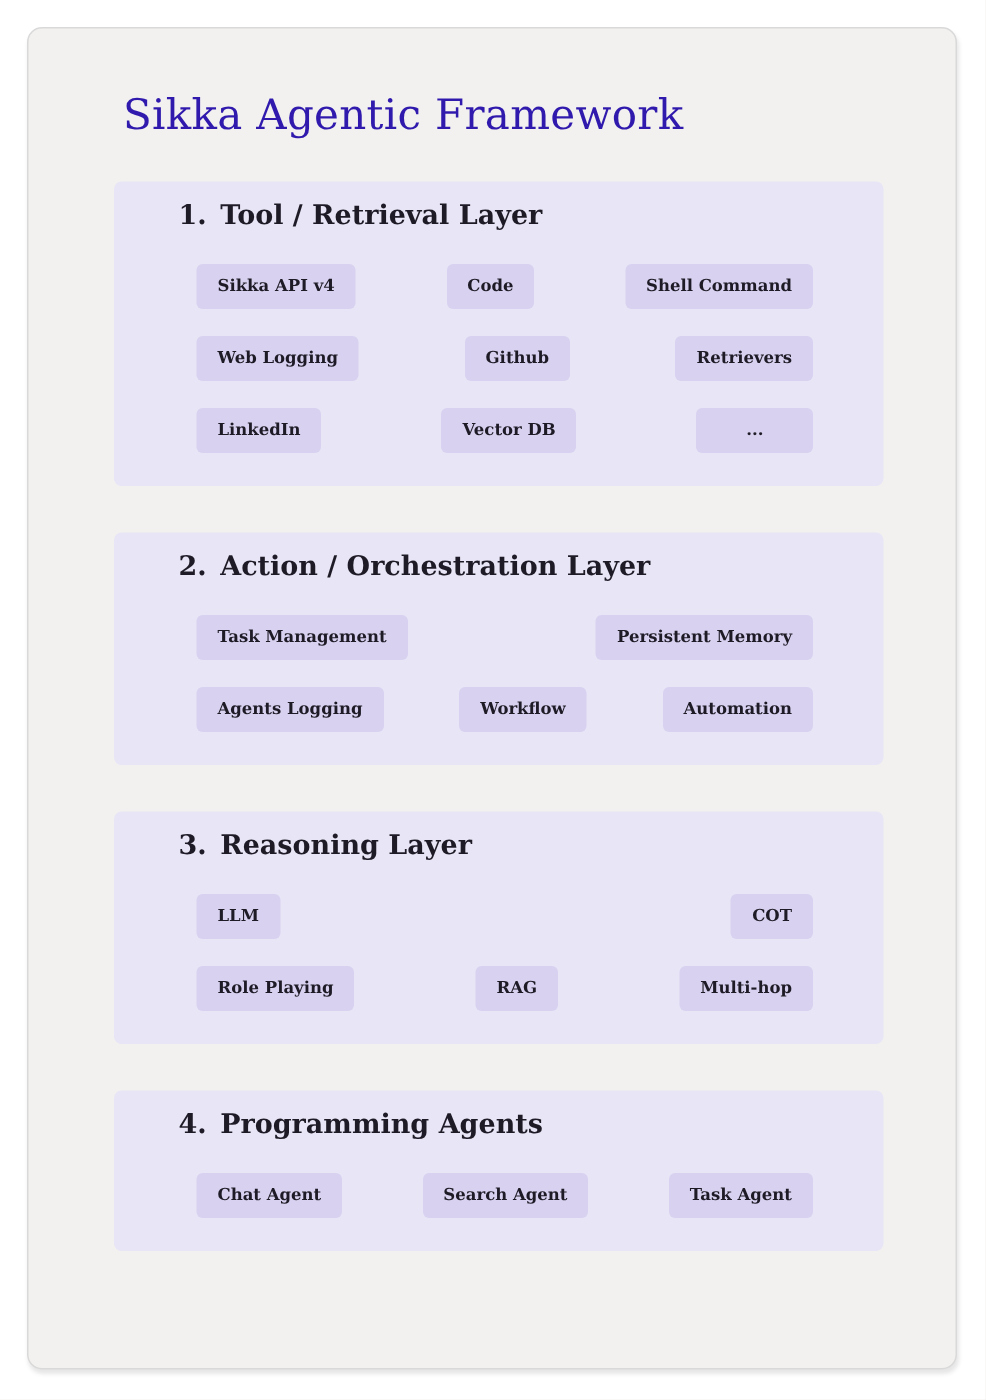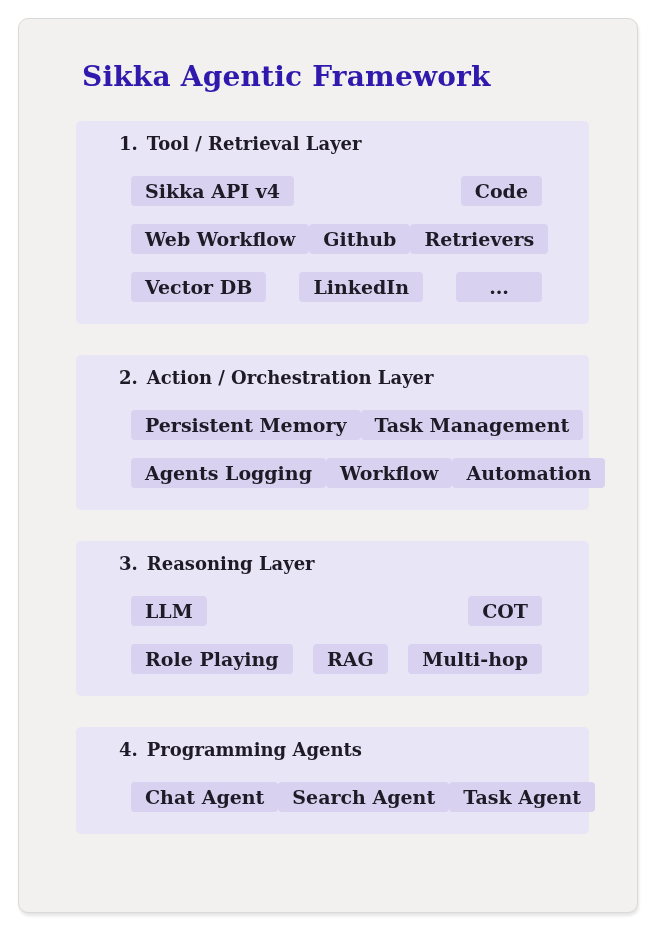--- a/index.html
+++ b/index.html
@@ -17,21 +17,21 @@
     box-sizing: border-box;
     background: var(--card-bg, #f2f1ef);
     border: 1px solid var(--card-border, #d9d9d9);
     border-radius: 10px;
     box-shadow: 1px 3px 3px rgba(0,0,0,0.10);
   }
   .title {
     margin: 41px 0 0 63px;
     font-size: 28px;
     line-height: 1.2;
-    font-weight: 700;
+    font-weight: 400;
     color: var(--title-color, #2f1aad);
     letter-spacing: 0.2px;
   }
   .sections {
     margin: 27px 0 0 57px;
     width: 513px;
     display: flex;
     flex-direction: column;
     gap: 31px;
   }
@@ -57,61 +57,62 @@
     margin-top: 18px;
   }
   .layer-heading + .chip-row { margin-top: 21px; }
   .chip {
     box-sizing: border-box;
     background: var(--chip-bg, #d8d2f0);
     border-radius: 4px;
     height: 30px;
     line-height: 30px;
     padding: 0 14px;
-    font-size: 19px;
+    font-size: 11px;
     font-weight: 700;
     color: var(--chip-text, #1f1b26);
     white-space: nowrap;
   }
   .chip.wide { padding: 0 33px; }
 </style>
 </head>
 <body>
 
 <div class="card">
   <h1 class="title">Sikka Agentic Framework</h1>
   <div class="sections">
       <section class="layer">
         <div class="layer-heading">
           <span>1.</span>
           <span>Tool / Retrieval Layer</span>
         </div>
         <div class="chip-row">
           <span class="chip">Sikka API v4</span>
           <span class="chip">Code</span>
+          <span class="chip">Shell Command</span>
         </div>
         <div class="chip-row">
-          <span class="chip">Web Workflow</span>
+          <span class="chip">Web Logging</span>
           <span class="chip">Github</span>
           <span class="chip">Retrievers</span>
         </div>
         <div class="chip-row">
+          <span class="chip">LinkedIn</span>
           <span class="chip">Vector DB</span>
-          <span class="chip">LinkedIn</span>
           <span class="chip wide">...</span>
         </div>
       </section>
       <section class="layer">
         <div class="layer-heading">
           <span>2.</span>
           <span>Action / Orchestration Layer</span>
         </div>
         <div class="chip-row">
+          <span class="chip">Task Management</span>
           <span class="chip">Persistent Memory</span>
-          <span class="chip">Task Management</span>
         </div>
         <div class="chip-row">
           <span class="chip">Agents Logging</span>
           <span class="chip">Workflow</span>
           <span class="chip">Automation</span>
         </div>
       </section>
       <section class="layer">
         <div class="layer-heading">
           <span>3.</span>

